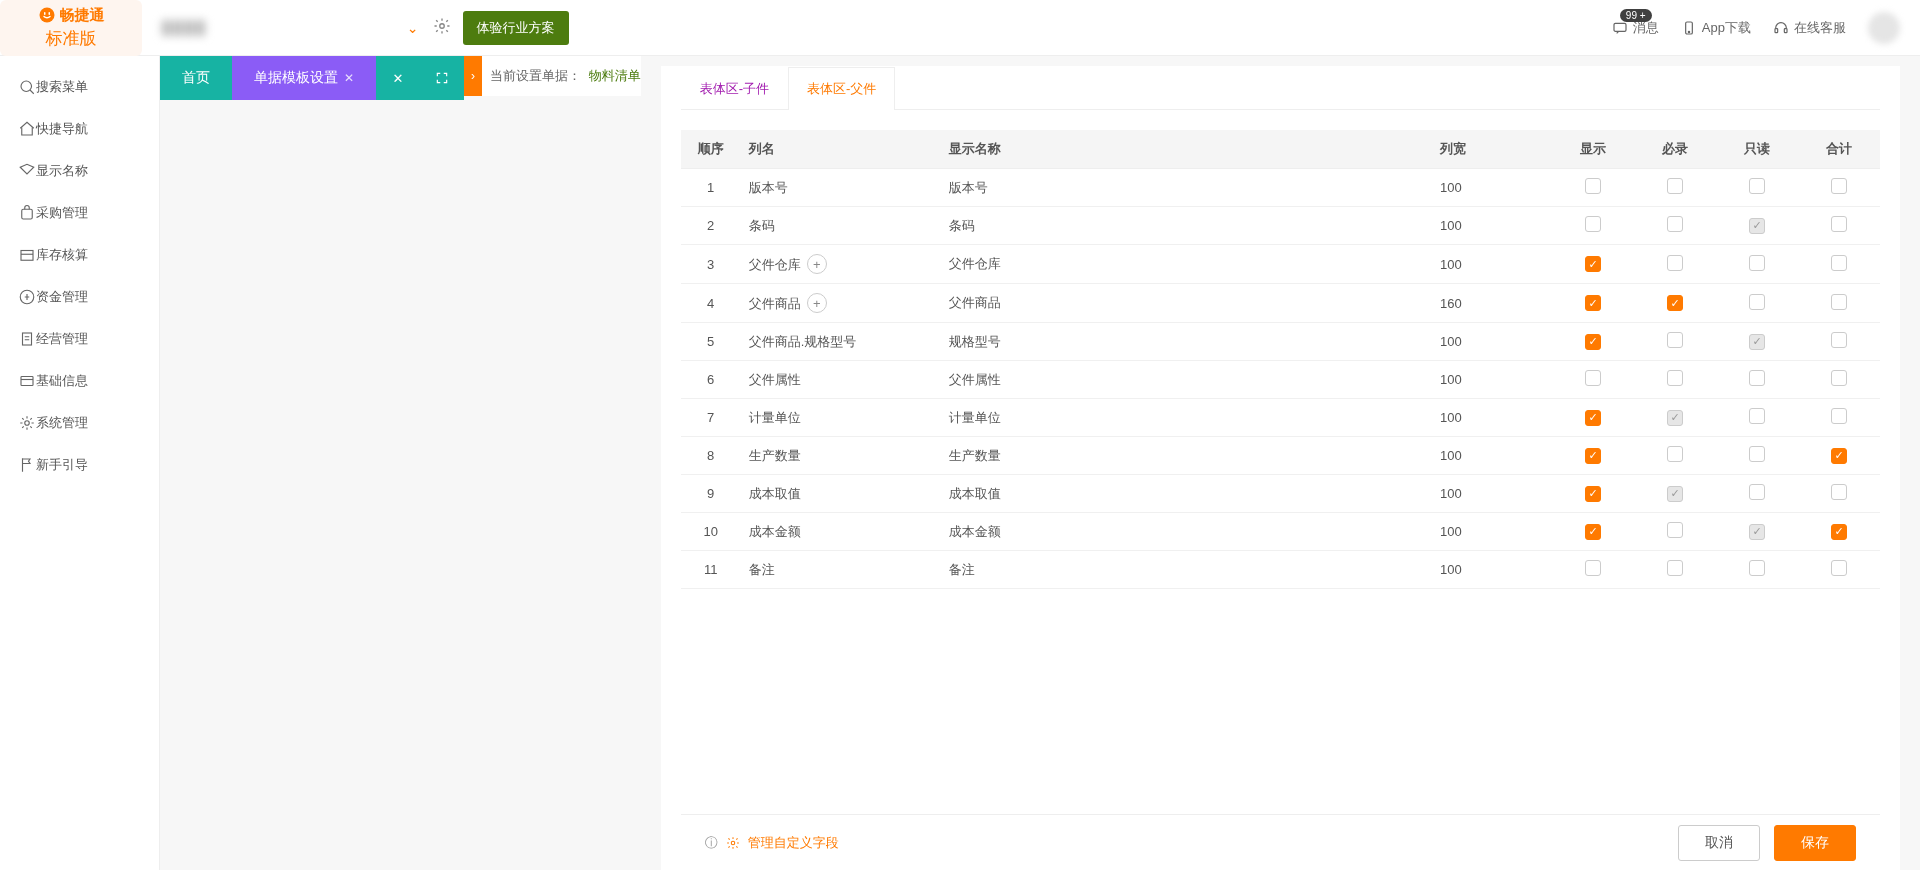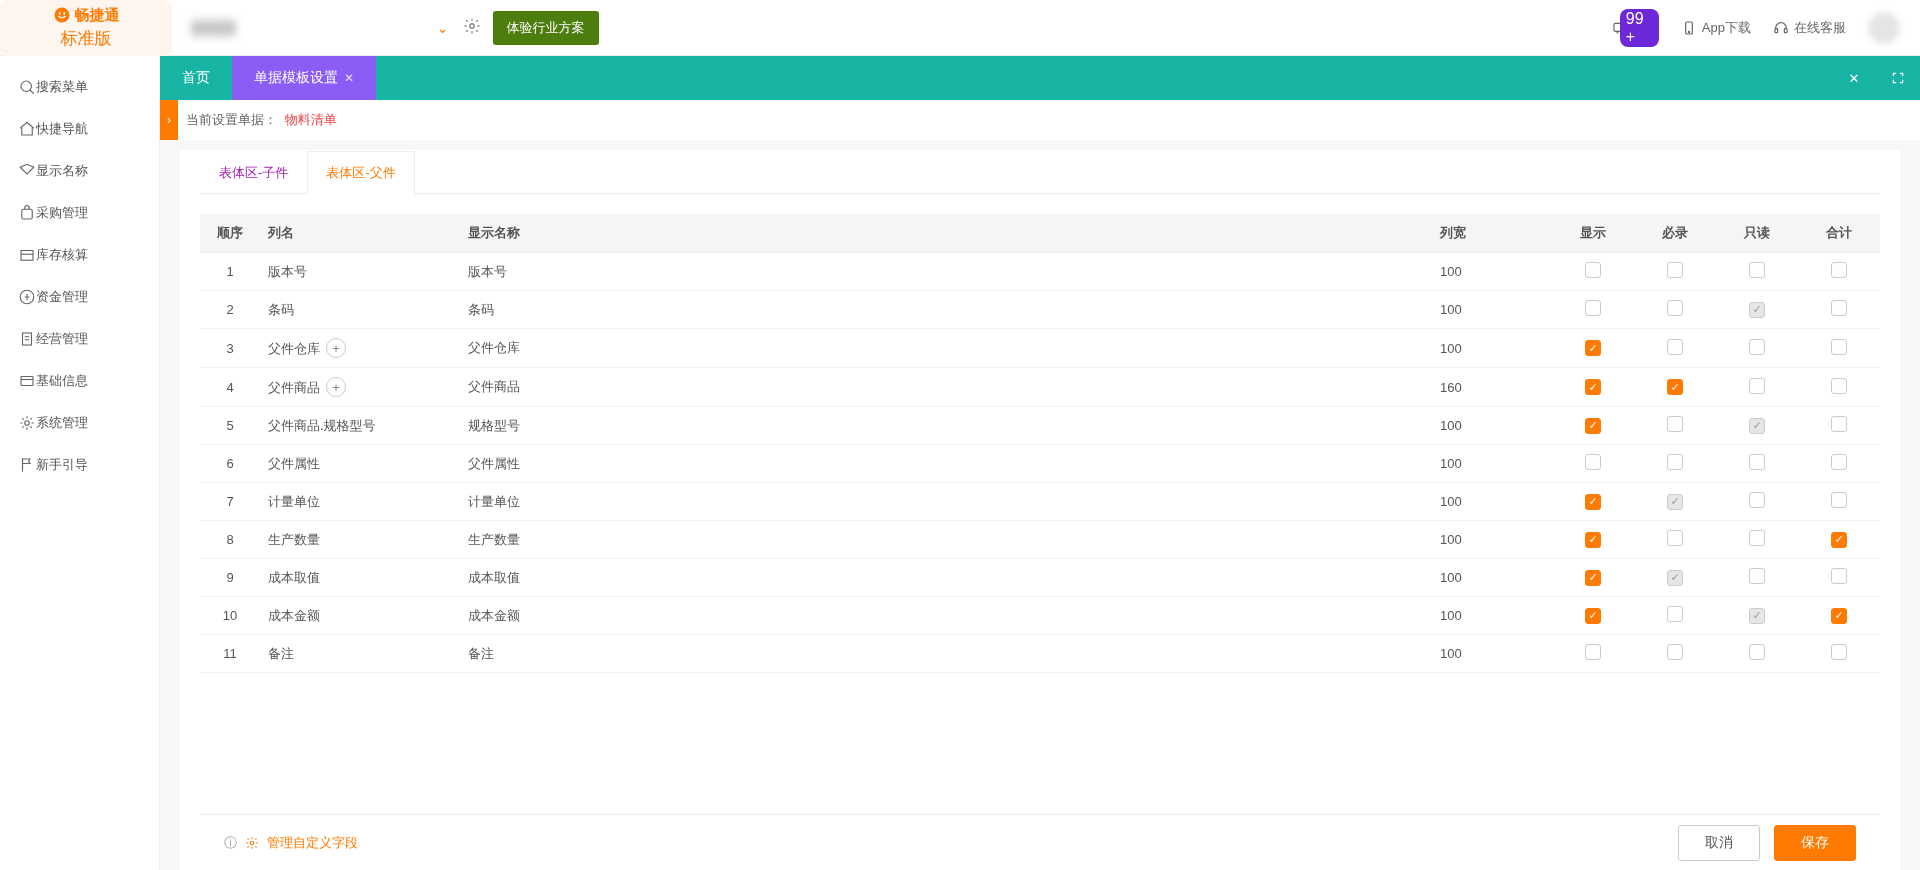--- a/index.html
+++ b/index.html
@@ -1,59 +1,59 @@
 <!DOCTYPE html>
 <html><head>
 <meta charset="utf-8">
 <style>
 * { margin: 0; padding: 0; box-sizing: border-box; }
 body { font-family: "Microsoft YaHei", Arial, sans-serif; font-size: 13px; color: #333; background: #fff; overflow: hidden; }
 .app { display: flex; flex-direction: column; height: 870px; width: 1920px; }
 
 
 .header { height: 56px; display: flex; align-items: center; border-bottom: 1px solid #eee; }
-.logo-box { width: 172px; height: 56px; background: #fef5ef; display: flex; flex-direction: column; align-items: center; justify-content: center; border-radius: 6px; }
+.logo-box { width: 142px; height: 56px; background: #fef5ef; display: flex; flex-direction: column; align-items: center; justify-content: center; border-radius: 6px; }
 .logo-main { color: #ff7a00; font-weight: bold; font-size: 15px; display: flex; align-items: center; gap: 4px; }
 .logo-main svg { width: 18px; height: 18px; }
 .logo-sub { color: #ff7a00; font-size: 17px; margin-top: 2px; }
 .header-company { flex: 0 0 auto; padding: 0 20px; display: flex; align-items: center; gap: 8px; color: #999; }
 .header-company .blur { filter: blur(4px); color: #bbb; letter-spacing: 2px; }
 .chev-down { color: #ff7a00; font-size: 14px; }
 .gear { color: #888; }
 .btn-orange { background: #4d7c0f; color: #fff; border: none; padding: 8px 14px; border-radius: 3px; font-size: 13px; cursor: pointer; margin-left: 12px; }
 .header-spacer { flex: 1; }
 .header-right { display: flex; align-items: center; gap: 22px; padding-right: 20px; }
 .hr-item { display: flex; align-items: center; gap: 5px; color: #666; position: relative; cursor: pointer; }
-.badge { position: absolute; top: -10px; left: 8px; background: #6d28d9; color: #fff; font-size: 16px; border-radius: 8px; padding: 1px 6px; }
+.badge { position: absolute; top: -10px; left: 8px; background: #404040; color: #fff; font-size: 10px; border-radius: 8px; padding: 1px 6px; }
 .avatar { width: 32px; height: 32px; border-radius: 50%; background: #e5e5e5; filter: blur(3px); }
 
 
 .body { flex: 1; display: flex; overflow: hidden; }
 
 
 .sidebar { width: 160px; border-right: 1px solid #eee; padding-top: 10px; }
 .sb-item { display: flex; align-items: center; gap: 0; padding: 12px 18px; color: #555; cursor: pointer; }
 .sb-item svg { width: 18px; height: 18px; stroke: #666; fill: none; stroke-width: 1.5; }
 
 
-.main { flex: 1; display: flex; flex-direction: column; background: #f7f7f7; }
+.main { flex: 1; display: flex; flex-direction: row; background: #f7f7f7; }
 
 
 .tabbar { height: 44px; background: #17b3a3; display: flex; align-items: stretch; color: #fff; }
 .tab { padding: 0 22px; display: flex; align-items: center; gap: 6px; cursor: pointer; font-size: 14px; }
 .tab.active { background: #8b5cf6; }
 .tab .close-x { font-size: 12px; opacity: .8; }
 .tabbar-spacer { flex: 1; }
 .tabbar-icon { width: 44px; display: flex; align-items: center; justify-content: center; cursor: pointer; }
 
 
 .crumb-row { display: flex; align-items: center; height: 40px; background: #fff; margin: 0; position: relative; }
 .crumb-toggle { width: 18px; height: 40px; background: #ff7a00; color: #fff; display: flex; align-items: center; justify-content: center; cursor: pointer; font-size: 12px; }
 .crumb-text { padding-left: 8px; color: #666; }
-.crumb-text .val { color: #ef4444; margin-left: 4px; }
+.crumb-text .val { color: #4d7c0f; margin-left: 4px; }
 
 
 .card { margin: 10px 20px 0 20px; background: #fff; flex: 1; display: flex; flex-direction: column; overflow: hidden; padding: 0 20px; }
 
 
 .subtabs { display: flex; border-bottom: 1px solid #eee; }
 .stab { padding: 12px 18px; cursor: pointer; color: #a21caf; border: 1px solid transparent; border-bottom: none; position: relative; top: 1px; }
 .stab.active { color: #ff7a00; border-color: #eee; background: #fff; }
 
 

